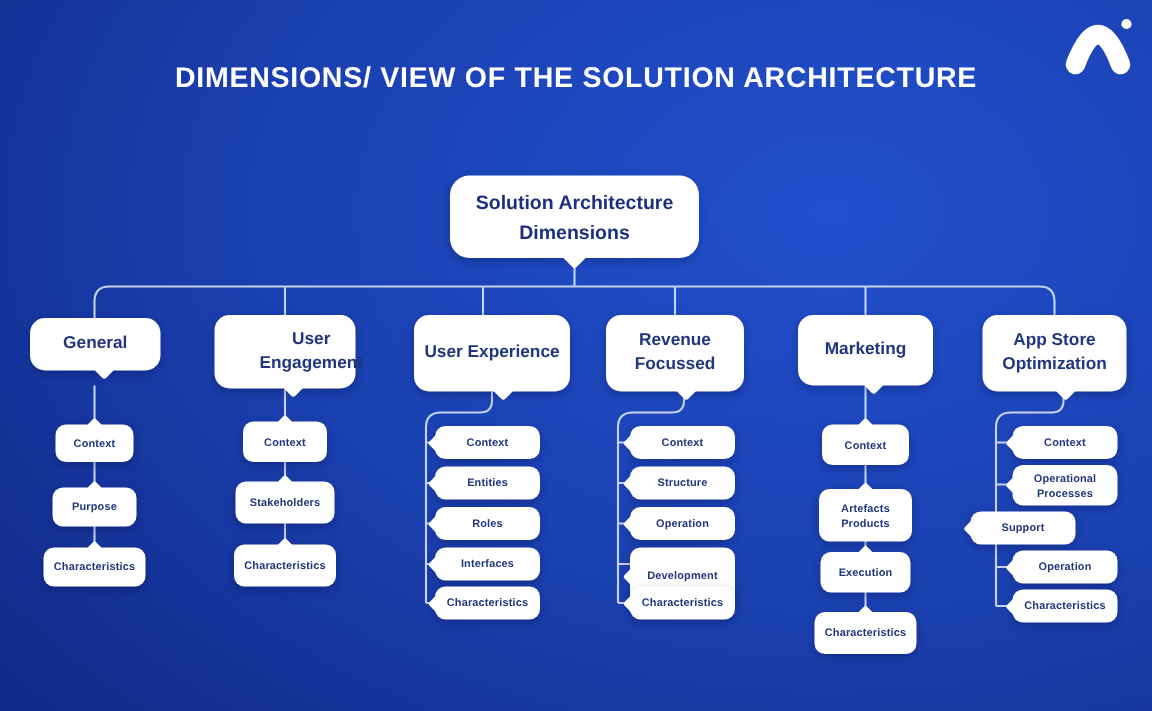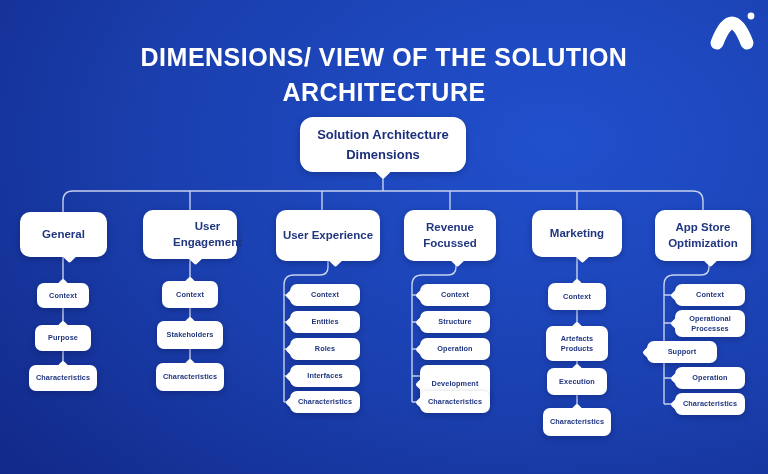--- a/index.html
+++ b/index.html
@@ -4,21 +4,21 @@
 <style>
   * { margin:0; padding:0; box-sizing:border-box; }
   body { font-family:"Liberation Sans", sans-serif; background:#0a1a5c; }
   .stage{
     position:relative; width:768px; height:474px; overflow:hidden;
     background:
       radial-gradient(1050px 720px at 72% 30%, #2150cd 0%, #1a3fae 38%, #122a8a 68%, #0d1f6e 100%);
   }
   .title{
     position:absolute; left:104px; top:40px; width:560px;
-    text-align:center; color:#ffffff; font-weight:800; font-size:25px;
+    text-align:center; color:#ffffff; font-weight:800; font-size:19px;
     line-height:1.38; letter-spacing:.5px;
   }
   .logo{ position:absolute; left:708px; top:10px; width:50px; height:46px; }
   .wires{ position:absolute; left:0; top:0; z-index:1; }
   .node{
     position:absolute; background:#ffffff; z-index:2;
     display:flex; align-items:center; justify-content:center; text-align:center;
     color:#20367f; box-shadow:0 2px 6px rgba(4,12,50,.28);
   }
   .root{ border-radius:13px; font-size:13px; font-weight:700; line-height:1.5; padding:4px 8px; color:#1c2f7c; }
@@ -59,21 +59,21 @@
       M412,295 L421,295 M412,322 L421,322 M412,349 L421,349 M412,376 L421,376 M412,402 L421,402
       M709,261 L709,267 Q709,275 701,275 L674,275 Q664,275 664,285 L664,404
       M664,295 L676,295 M664,323 L676,323 M664,352 L676,352 M664,378 L676,378 M664,404 L676,404"></path>
   </svg>
 
   <div class="node root" style="left:300px; top:117px; width:166px; height:55px;">
     <i class="tail rb"></i>
     <span>Solution Architecture Dimensions</span>
   </div>
 
-  <div class="node cat" style="left:20px; top:212px; width:87px; height:45px;">
+  <div class="node cat" style="left:20px; top:212px; width:87px; height:35px;">
     <i class="tail b" style="margin-left:0;"></i>
     <span>General</span>
   </div>
   <div class="node cat" style="left:143px; top:210px; width:94px; height:49px;padding-left:40px;">
     <i class="tail b" style="margin-left:0;"></i>
     <span>User Engagement</span>
   </div>
   <div class="node cat" style="left:276px; top:210px; width:104px; height:51px;">
     <i class="tail b" style="margin-left:2px;"></i>
     <span>User Experience</span>

